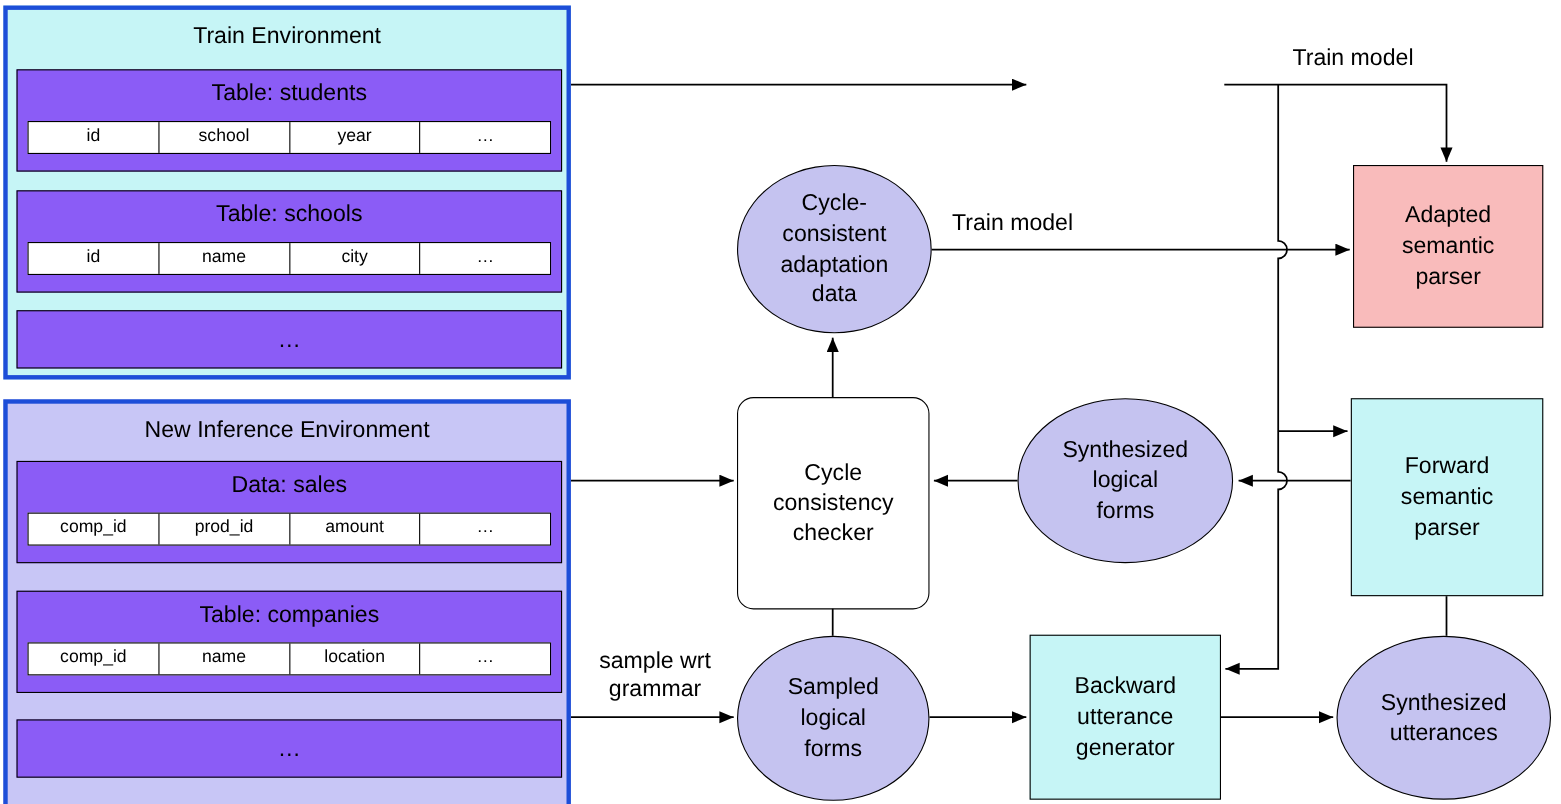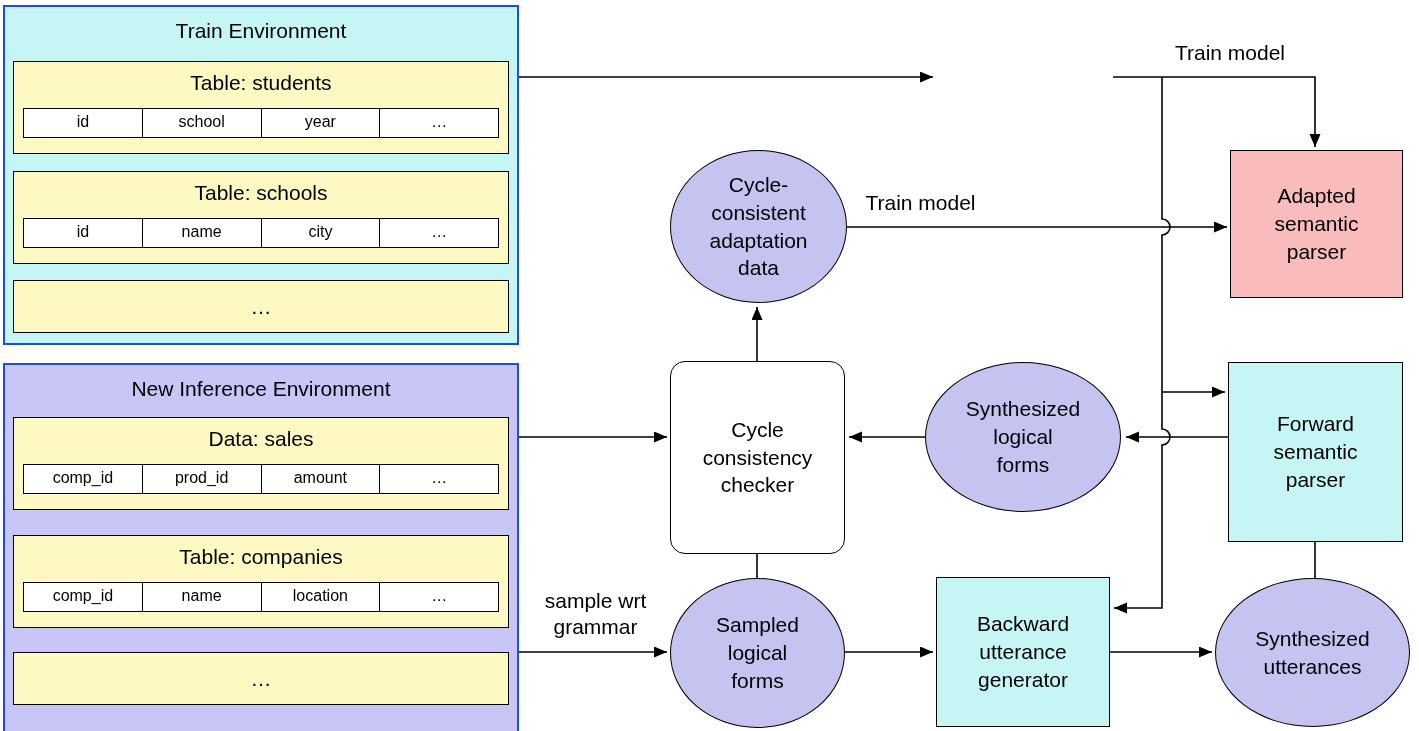--- a/index.html
+++ b/index.html
@@ -1,24 +1,24 @@
 <!DOCTYPE html>
 <html><head>
 <meta charset="utf-8">
 <style>
   html,body{margin:0;padding:0;background:#fff;}
   #canvas{
     position:relative; width:1419px; height:731px; background:#ffffff;
     font-family:"Liberation Sans", sans-serif; color:#000; overflow:hidden;
   }
-  .env{position:absolute; border:2px solid #1d4ed8; box-sizing:border-box;}
+  .env{position:absolute; border:4px solid #1d4ed8; box-sizing:border-box;}
   .env-cyan{background:#c6f5f6;}
   .env-lav{background:#c8c6f6;}
   .env-title{position:absolute; left:0; right:0; top:12px; text-align:center; font-size:21px;}
-  .tbox{position:absolute; background:#fef9c3; border:1.5px solid #000; box-sizing:border-box;}
+  .tbox{position:absolute; background:#8b5cf6; border:1.5px solid #000; box-sizing:border-box;}
   .tbox-title{position:absolute; left:0; right:0; top:9px; text-align:center; font-size:21px;}
   .trow{position:absolute; left:9px; right:9px; top:46px; height:30px; display:flex;
         border:1.5px solid #000; box-sizing:border-box; background:#fff;}
   .tcell{flex:1; text-align:center; font-size:16px; line-height:26px;
          border-left:1.5px solid #000; box-sizing:border-box; overflow:hidden;}
   .tcell:first-child{border-left:none;}
   .dots{display:flex; align-items:center; justify-content:center; font-size:21px;}
   .node{position:absolute; display:flex; align-items:center; justify-content:center;
         text-align:center; font-size:21px; line-height:1.33; white-space:pre-line;
         border:1.6px solid #000; box-sizing:border-box; background:#fff;}

